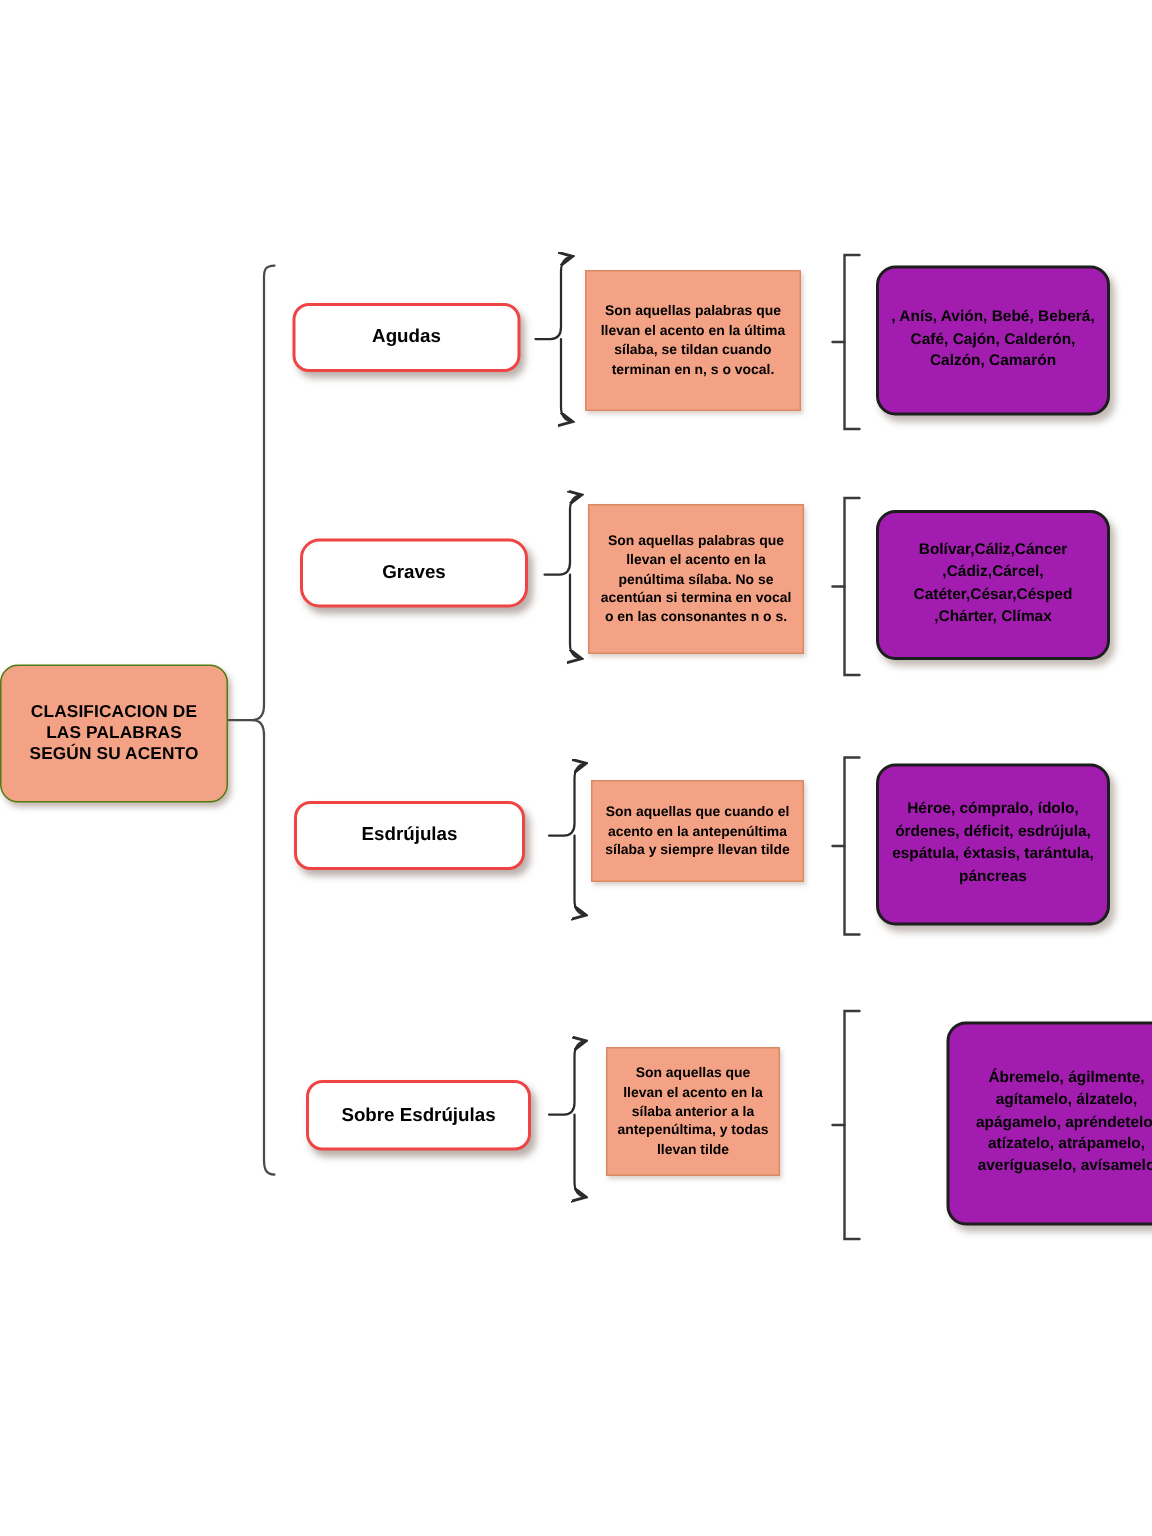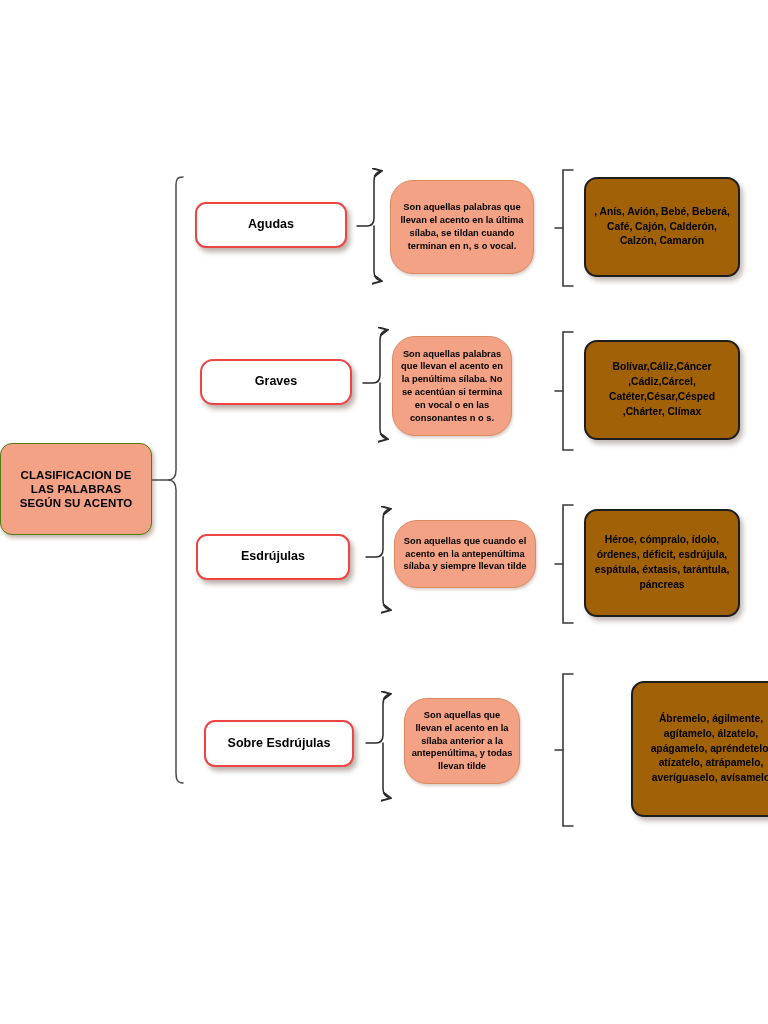--- a/index.html
+++ b/index.html
@@ -23,21 +23,20 @@
   
   .node {
     position: absolute;
     display: flex;
     align-items: center;
     justify-content: center;
     text-align: center;
     font-weight: bold;
     color: #000000;
     line-height: 1.22;
-    border-radius: 23px;
   }
 
   
   .root-node {
     background: #F4A285;
     border: 1px solid #4d7c0f;
     border-radius: 12px;
     font-size: 11.5px;
     letter-spacing: 0.1px;
     padding: 4px 6px;
@@ -58,21 +57,21 @@
     background: #F4A285;
     border: 1px solid #D98A62;
     font-size: 9.3px;
     line-height: 1.38;
     padding: 5px 6px;
     box-shadow: 1px 2px 3px rgba(150,120,105,0.35);
   }
 
   
   .ex-node {
-    background: #a16207;
+    background: #a21caf;
     border: 2px solid #1d1d1d;
     border-radius: 13px;
     font-size: 10.3px;
     line-height: 1.45;
     padding: 6px 8px;
     box-shadow: 3px 4px 5px rgba(130,110,100,0.48);
   }
 
   .connector {
     position: absolute;
@@ -135,21 +134,21 @@
     <span>Graves</span>
   </div>
 
   <svg class="connector" style="left:363px; top:325px;" width="46" height="122" viewBox="0 0 46 122">
     <g fill="none" stroke="#2b2b2b" stroke-width="1.5" stroke-linecap="round">
       <path d="M 0 58 L 10 58 C 15 58 17 55 17 50 L 17 15 C 17 9 19 6 24 5" marker-end="url(#ah1)"></path>
       <path d="M 17 58 C 17 62 17 66 17 68 L 17 104 C 17 110 19 113 24 114" marker-end="url(#ah1)"></path>
     </g>
   </svg>
 
-  <div class="node desc-node" style="left:392px; top:336px; width:120px; height:100px;">
+  <div class="node desc-node" style="left:392px; top:336px; width:144px; height:100px;">
     <span>Son aquellas palabras que llevan el acento en la penúltima sílaba. No se acentúan si termina en vocal o en las consonantes n o s.</span>
   </div>
 
   <svg class="connector" style="left:555px; top:330px;" width="30" height="122" viewBox="0 0 30 122">
     <g fill="none" stroke="#3a3a3a" stroke-width="1.6" stroke-linecap="round">
       <path d="M 18 2 L 8 2 L 8 120 L 18 120"></path>
       <path d="M 0 61 L 8 61"></path>
     </g>
   </svg>
 

